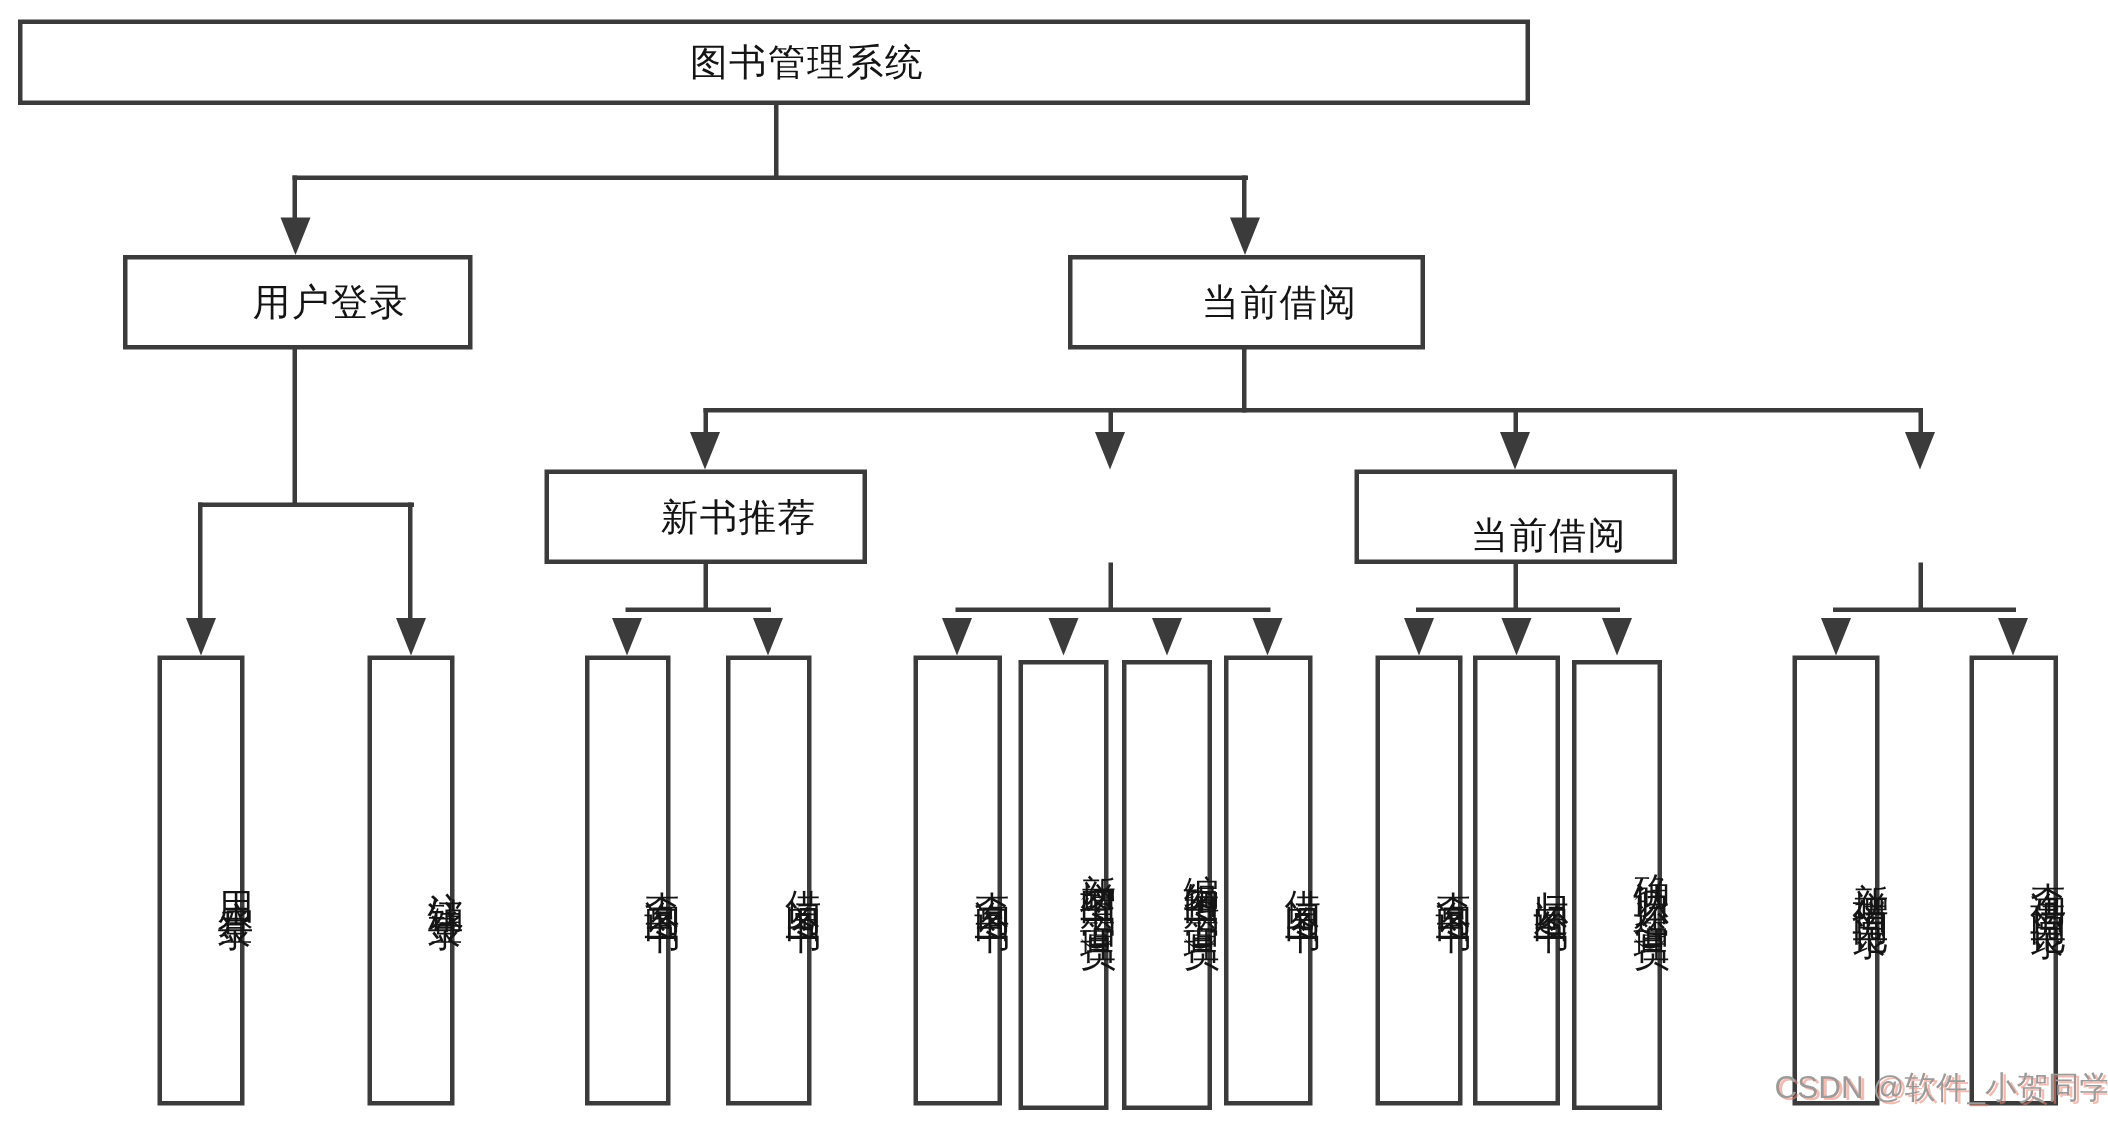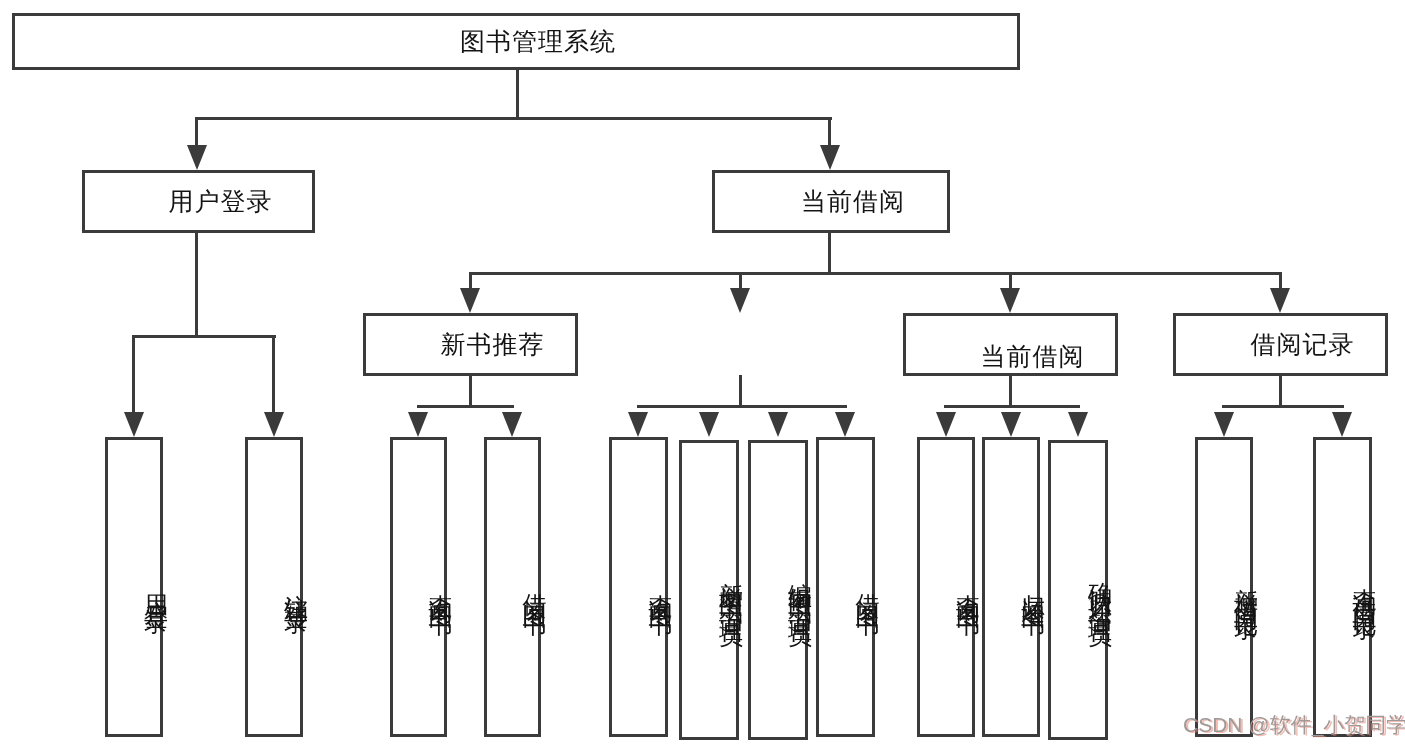--- a/index.html
+++ b/index.html
@@ -97,23 +97,20 @@
   <div class="arrow" style="left:730px; top:288px;"></div>
   <div class="arrow" style="left:1000px; top:288px;"></div>
   <div class="arrow" style="left:1270px; top:288px;"></div>
 
   <div class="box" style="left:363px; top:313px; width:215px; height:63px;">
     <span>新书推荐</span>
   </div>
   <div class="box" style="left:903px; top:313px; width:215px; height:63px;align-items:flex-end;">
     <span>当前借阅</span>
   </div>
-  <div class="box" style="left:1173px; top:313px; width:215px; height:63px;">
-    <span>借阅记录</span>
-  </div>
 
   <div class="vline" style="left:469px; top:375px; height:33px;"></div>
   <div class="hline" style="left:417px; top:405px; width:97px;"></div>
   <div class="arrow" style="left:408px; top:412px;"></div>
   <div class="arrow" style="left:502px; top:412px;"></div>
 
   <div class="vline" style="left:739px; top:375px; height:33px;"></div>
   <div class="hline" style="left:637px; top:405px; width:210px;"></div>
   <div class="arrow" style="left:628px; top:412px;"></div>
   <div class="arrow" style="left:699px; top:412px;"></div>

